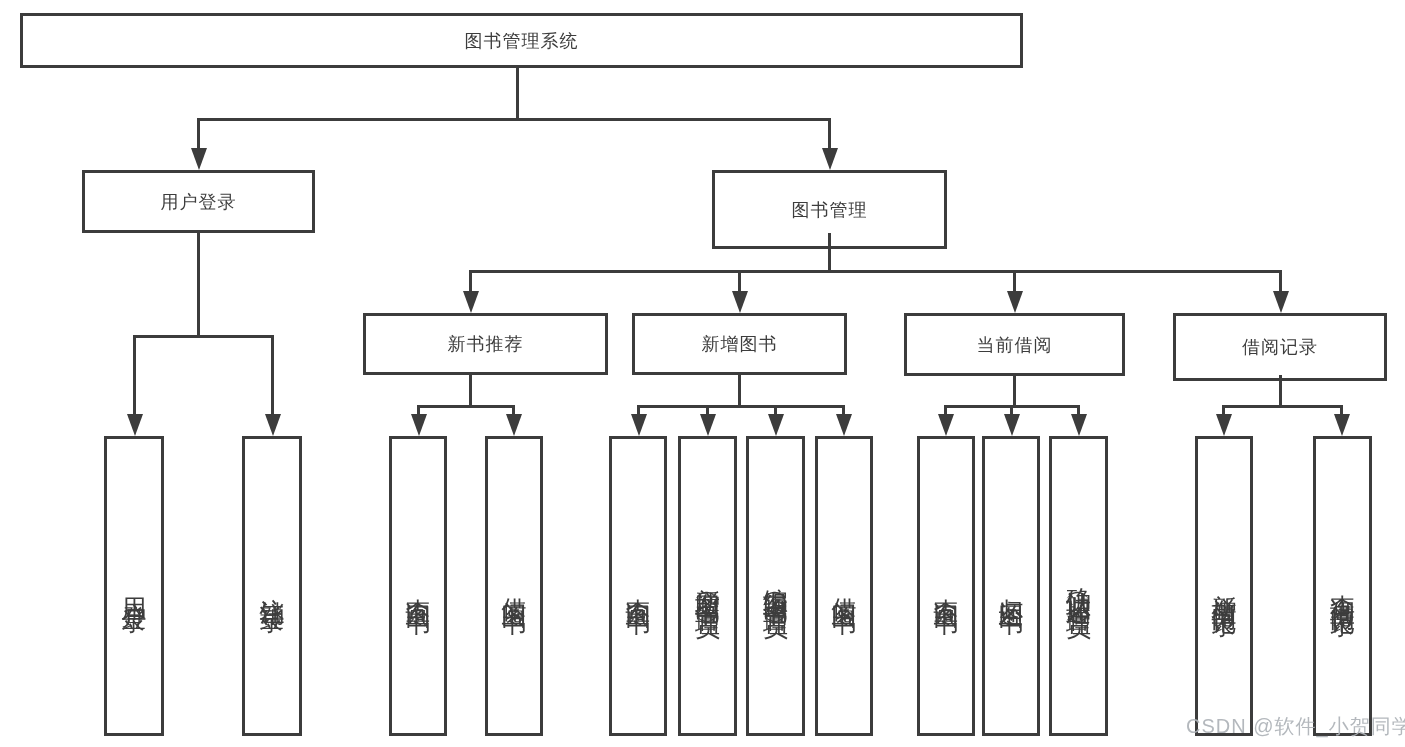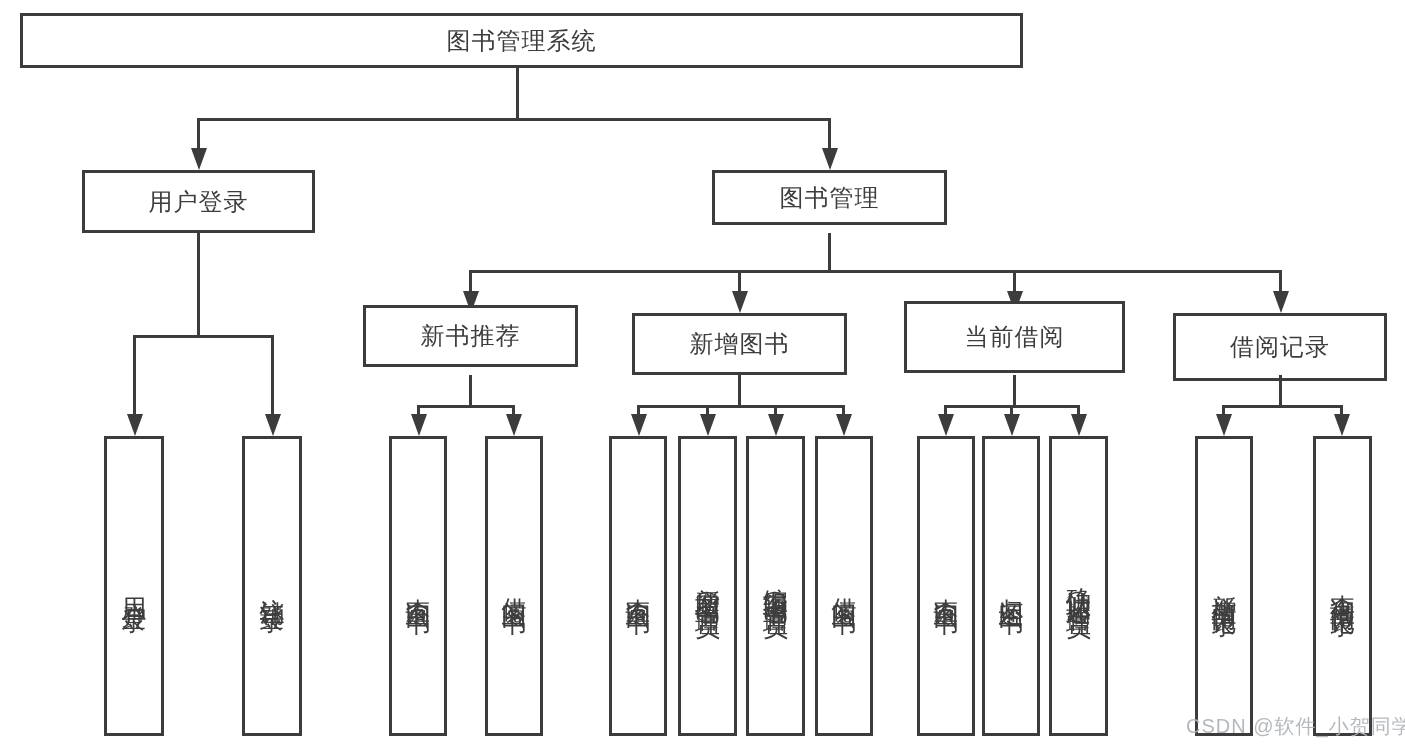--- a/index.html
+++ b/index.html
@@ -12,21 +12,21 @@
   .stage{
     position:relative;width:1405px;height:747px;background:var(--box_bg);
     overflow:hidden;
     font-family:"Liberation Sans","DejaVu Sans",sans-serif;
     color:var(--text);
   }
   .box{
     position:absolute;box-sizing:border-box;background:var(--box_bg);
     border:3px solid var(--line);
     display:flex;align-items:center;justify-content:center;
-    font-size:24px;line-height:1;letter-spacing:1px;
+    font-size:18px;line-height:1;letter-spacing:1px;
     white-space:nowrap;
   }
   .v{
     top:436px;height:300px;
     writing-mode:vertical-rl;text-orientation:mixed;
     letter-spacing:4px;font-size:25px;
   }
   .hline,.vline{position:absolute;background:var(--line);}
   .hline{height:3px;}
   .vline{width:3px;}
@@ -49,37 +49,37 @@
 <div class="stage">
 
   <div class="box" style="left:20px;top:13px;width:1003px;height:55px">图书管理系统</div>
 
   <div class="vline" style="left:516px;top:68px;height:50px"></div>
   <div class="hline" style="left:197px;top:118px;width:634px"></div>
   <div class="drop" style="left:197px;top:118px;height:30px"></div>
   <div class="drop" style="left:828px;top:118px;height:30px"></div>
 
   <div class="box" style="left:82px;top:170px;width:233px;height:63px">用户登录</div>
-  <div class="box" style="left:712px;top:170px;width:235px;height:55px">图书管理</div>
+  <div class="box" style="left:712px;top:170px;width:235px;height:79px">图书管理</div>
 
   <div class="vline" style="left:197px;top:233px;height:102px"></div>
   <div class="hline" style="left:133px;top:335px;width:141px"></div>
   <div class="drop" style="left:133px;top:335px;height:79px"></div>
   <div class="drop" style="left:271px;top:335px;height:79px"></div>
 
   <div class="vline" style="left:828px;top:233px;height:37px"></div>
   <div class="hline" style="left:469px;top:270px;width:812px"></div>
   <div class="drop" style="left:469px;top:270px;height:21px"></div>
   <div class="drop" style="left:738px;top:270px;height:21px"></div>
   <div class="drop" style="left:1013px;top:270px;height:21px"></div>
   <div class="drop" style="left:1279px;top:270px;height:21px"></div>
 
-  <div class="box" style="left:363px;top:305px;width:215px;height:62px">新书推荐</div>
+  <div class="box" style="left:363px;top:313px;width:245px;height:62px">新书推荐</div>
   <div class="box" style="left:632px;top:313px;width:215px;height:62px">新增图书</div>
-  <div class="box" style="left:904px;top:301px;width:221px;height:72px">当前借阅</div>
+  <div class="box" style="left:904px;top:313px;width:221px;height:63px">当前借阅</div>
   <div class="box" style="left:1173px;top:313px;width:214px;height:68px">借阅记录</div>
 
   <div class="vline" style="left:469px;top:375px;height:30px"></div>
   <div class="hline" style="left:417px;top:405px;width:98px"></div>
   <div class="drop" style="left:417px;top:405px;height:9px"></div>
   <div class="drop" style="left:512px;top:405px;height:9px"></div>
 
   <div class="vline" style="left:738px;top:375px;height:30px"></div>
   <div class="hline" style="left:637px;top:405px;width:208px"></div>
   <div class="drop" style="left:637px;top:405px;height:9px"></div>

